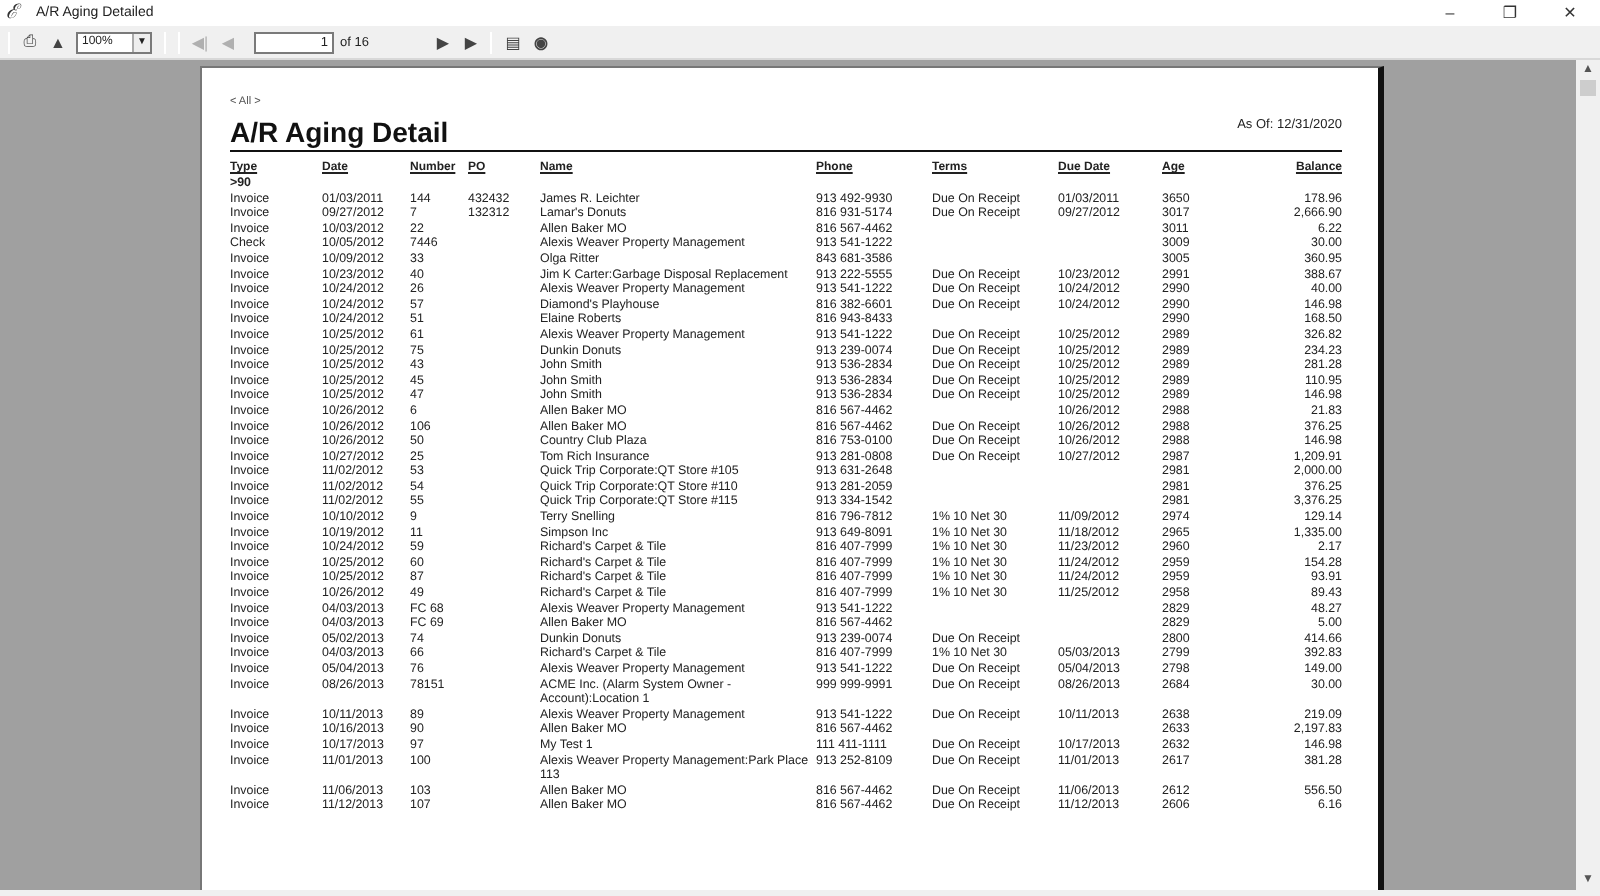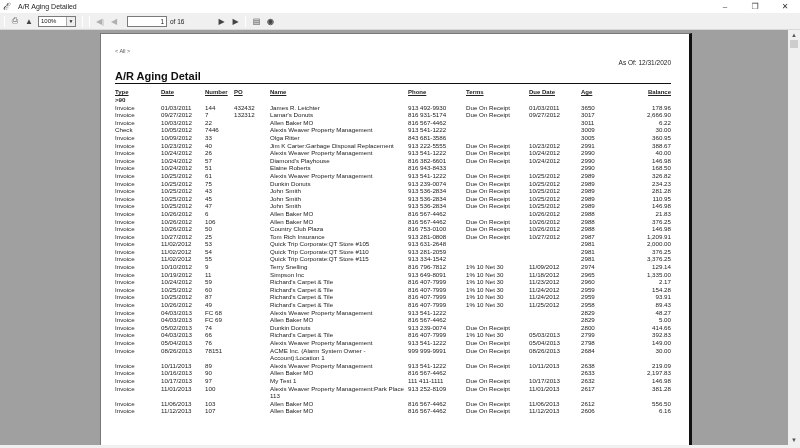--- a/index.html
+++ b/index.html
@@ -19,21 +19,21 @@
   .page-of { margin-left: 3px; font-size: 6.5px; }
   .viewer { position: absolute; left: 0; top: 30px; width: 788px; height: 415px; background: #a0a0a0; overflow: hidden; }
   .page { position: absolute; left: 100px; top: 3px; width: 592px; height: 420px; background: #fff; border-right: 3px solid #111; border-top: 1px solid #777; border-left: 1px solid #777; }
   .scrollbar { position: absolute; right: 0; top: 30px; width: 12px; height: 415px; background: #f0f0f0; }
   .scrollbar .up, .scrollbar .down { width: 12px; height: 10px; font-size: 6px; text-align: center; color: #555; line-height: 10px; }
   .scrollbar .down { position: absolute; bottom: 0; }
   .scrollbar .thumb { position: absolute; top: 10px; left: 2px; width: 8px; height: 8px; background: #cdcdcd; }
   .hscroll { position: absolute; left: 0; bottom: 0; width: 800px; height: 3px; background: #f0f0f0; }
   .report { position: absolute; left: 14px; top: 14px; width: 556px; }
   .filter { font-size: 5.5px; color: #555; }
-  .rtitle { font-size: 11px; font-weight: bold; color: #111; margin-top: 16px; }
+  .rtitle { font-size: 14px; font-weight: bold; color: #111; margin-top: 4px; }
   .asof { position: absolute; right: 0; top: 11px; font-size: 6.5px; color: #222; }
   .rule { border-top: 1.5px solid #111; margin-top: 1px; }
   table { border-collapse: collapse; width: 556px; margin-top: 4px; table-layout: fixed; }
   th { font-size: 6px; font-weight: bold; text-decoration: underline; text-align: left; color: #222; padding: 0; height: 8px; }
   td { font-size: 6.2px; color: #222; padding: 0; line-height: 7.6px; vertical-align: top; white-space: nowrap; }
   td.wrap { white-space: normal; }
   .r { text-align: right; }
   .group td { font-weight: bold; }
 </style>
 </head>

